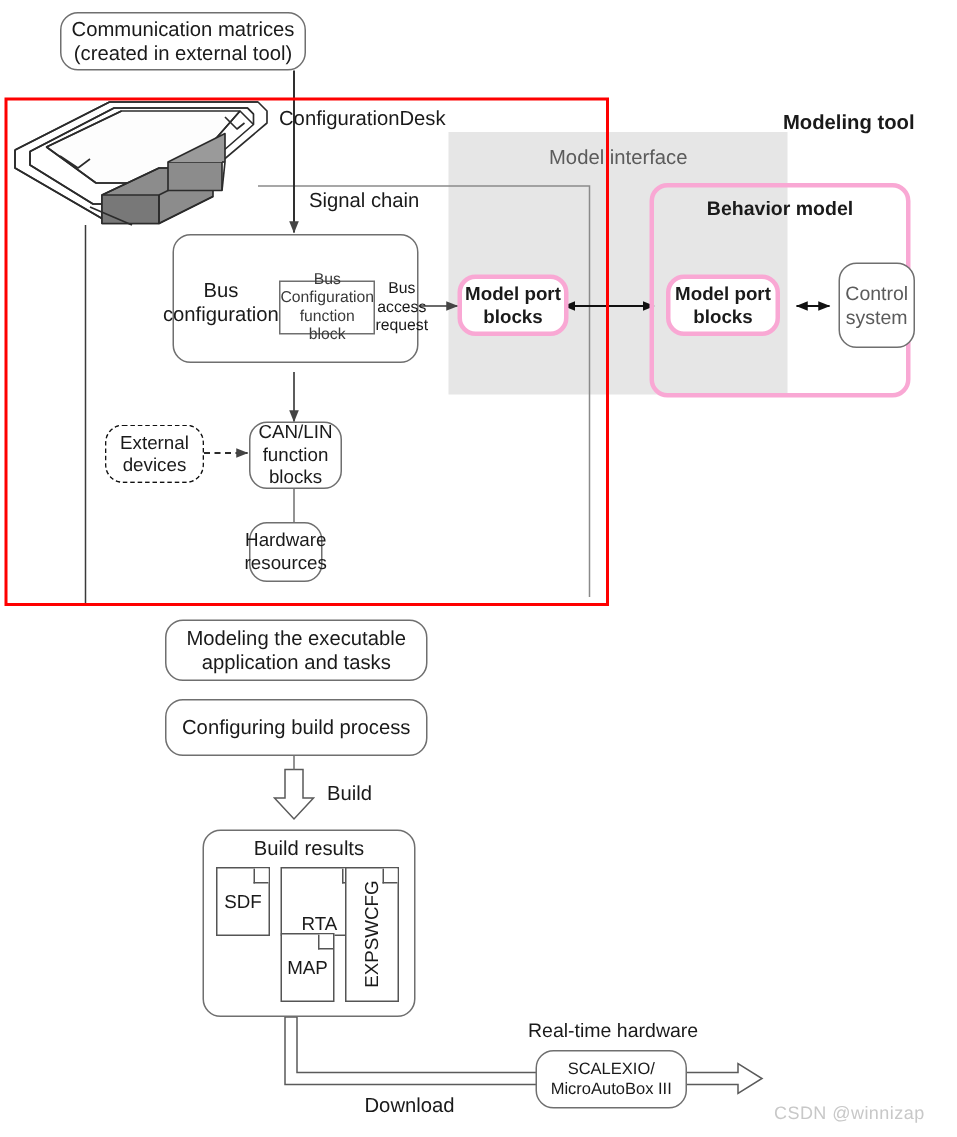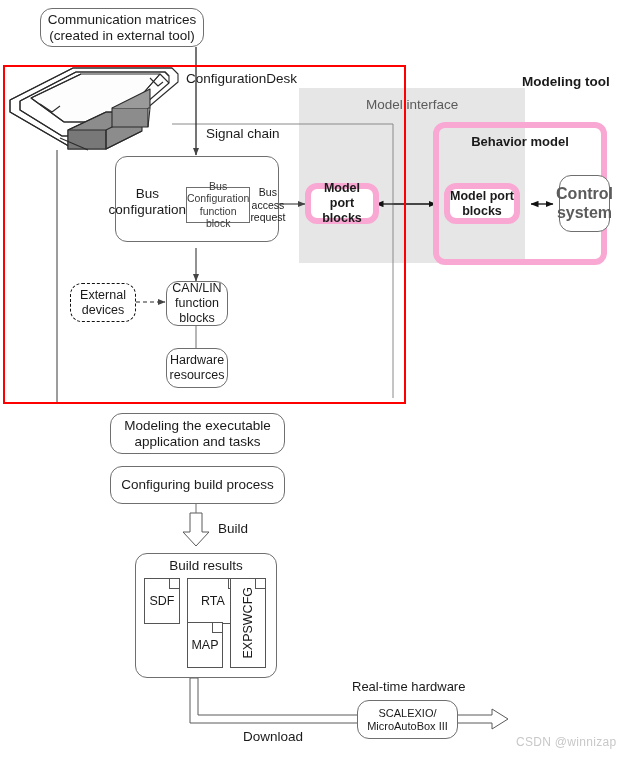--- a/index.html
+++ b/index.html
@@ -35,21 +35,21 @@
     justify-content: center;
     text-align: center;
     line-height: 1.18;
     background: #ffffff;
     border-radius: 12px;
   }
   .thin-box {
     border: 1px solid #6f6f6f;
   }
   .thick-box {
-    border: 6px solid #f9a8d4;
+    border: 3px solid #f9a8d4;
   }
   .dashed-box {
     border: 1.5px dashed #111111;
   }
   .lbl {
     position: absolute;
     white-space: nowrap;
   }
   .bold {
     font-weight: bold;
@@ -209,40 +209,40 @@
     <span>External</span>
     <span>devices</span>
   </div>
 
   <div class="node thin-box" style="left:166px; top:281px; width:62px; height:45px; flex-direction:column; font-size:12.5px;">
     <span>CAN/LIN</span>
     <span>function</span>
     <span>blocks</span>
   </div>
 
-  <div class="node thin-box" style="left:166px; top:348px; width:62px; height:40px; flex-direction:column; font-size:12.5px;">
+  <div class="node thin-box" style="left:166px; top:348px; width:49px; height:40px; flex-direction:column; font-size:12.5px;">
     <span>Hardware</span>
     <span>resources</span>
   </div>
 
   <div class="node thick-box bold" style="left:305px; top:183px; width:74px; height:41px; flex-direction:column; font-size:12.5px;">
     <span>Model port</span>
     <span>blocks</span>
   </div>
 
   <div class="node thick-box" style="left:433px; top:122px; width:174px; height:143px; background:transparent; align-items:flex-start; justify-content:center;">
     <span class="bold" style="margin-top:6px; font-size:13px;">Behavior model</span>
   </div>
 
   <div class="node thick-box bold" style="left:444px; top:183px; width:76px; height:41px; flex-direction:column; font-size:12.5px;">
     <span>Model port</span>
     <span>blocks</span>
   </div>
 
-  <div class="node thin-box gray-text" style="left:559px; top:175px; width:51px; height:57px; flex-direction:column; font-size:16px;font-weight:bold;">
+  <div class="node thin-box gray-text" style="left:559px; top:175px; width:51px; height:57px; flex-direction:column; font-size:13px;">
     <span>Control</span>
     <span>system</span>
   </div>
 
   <div class="node thin-box" style="left:110px; top:413px; width:175px; height:41px; flex-direction:column; font-size:13.5px;justify-content:center;">
     <span>Modeling the executable</span>
     <span>application and tasks</span>
   </div>
 
   <div class="node thin-box" style="left:110px; top:466px; width:175px; height:38px; font-size:13.5px;">
@@ -253,21 +253,21 @@
 
   <div class="node thin-box" style="left:135px; top:553px; width:142px; height:125px; flex-direction:column; justify-content:flex-start; align-items:center;">
     <span style="margin-top:4px; font-size:13.5px;">Build results</span>
   </div>
 
   <div class="filecard" style="left:144px; top:578px; width:36px; height:46px; font-size:12.5px;">
     <span class="fold"></span>
     <span>SDF</span>
   </div>
 
-  <div class="filecard" style="left:187px; top:578px; width:52px; height:46px; font-size:12.5px;">
+  <div class="filecard" style="left:187px; top:578px; width:52px; height:46px; font-size:12.5px;align-items:flex-end;">
     <span class="fold"></span>
     <span>RTA</span>
   </div>
 
   <div class="filecard" style="left:230px; top:578px; width:36px; height:90px; font-size:12.5px;">
     <span class="fold"></span>
     <span class="vert-text">EXPSWCFG</span>
   </div>
 
   <div class="filecard" style="left:144px; top:622px; width:21px; height:46px; font-size:12.5px;margin-left:47px;">

